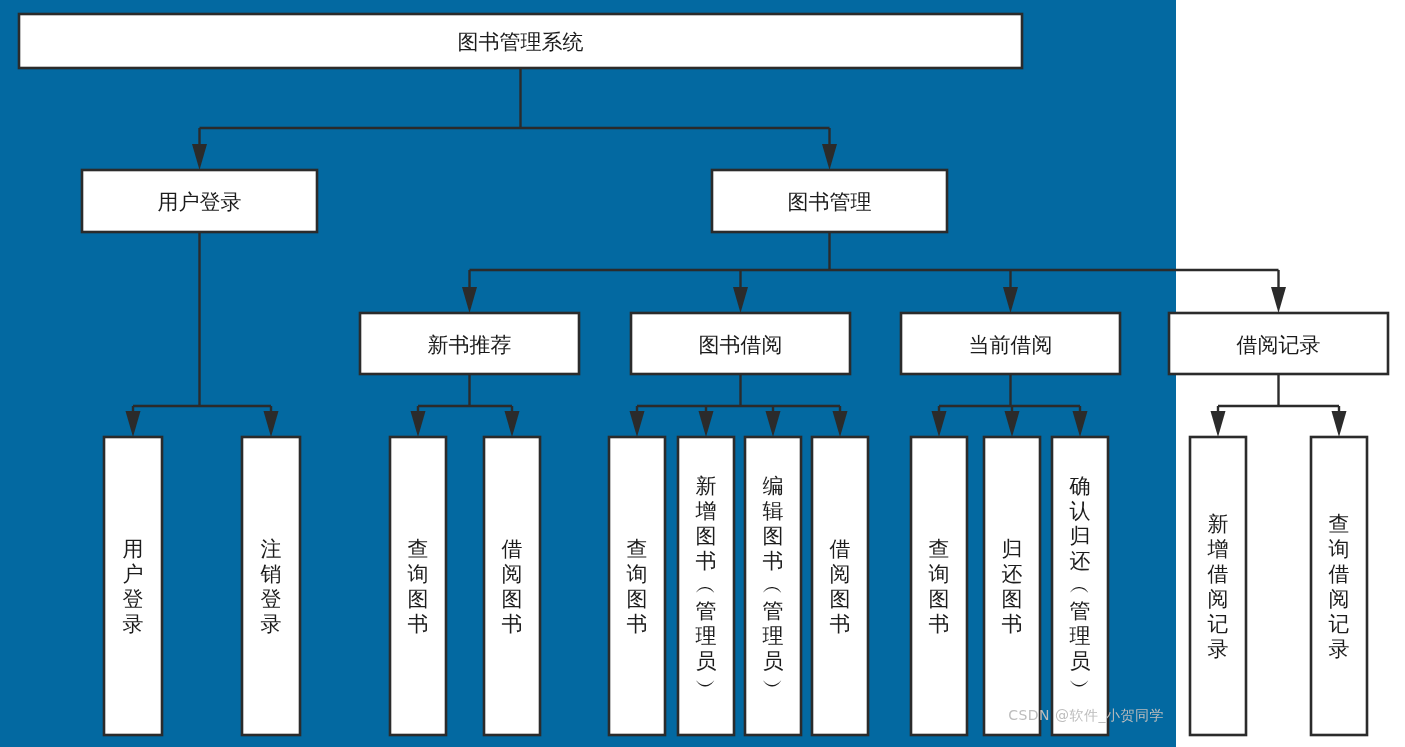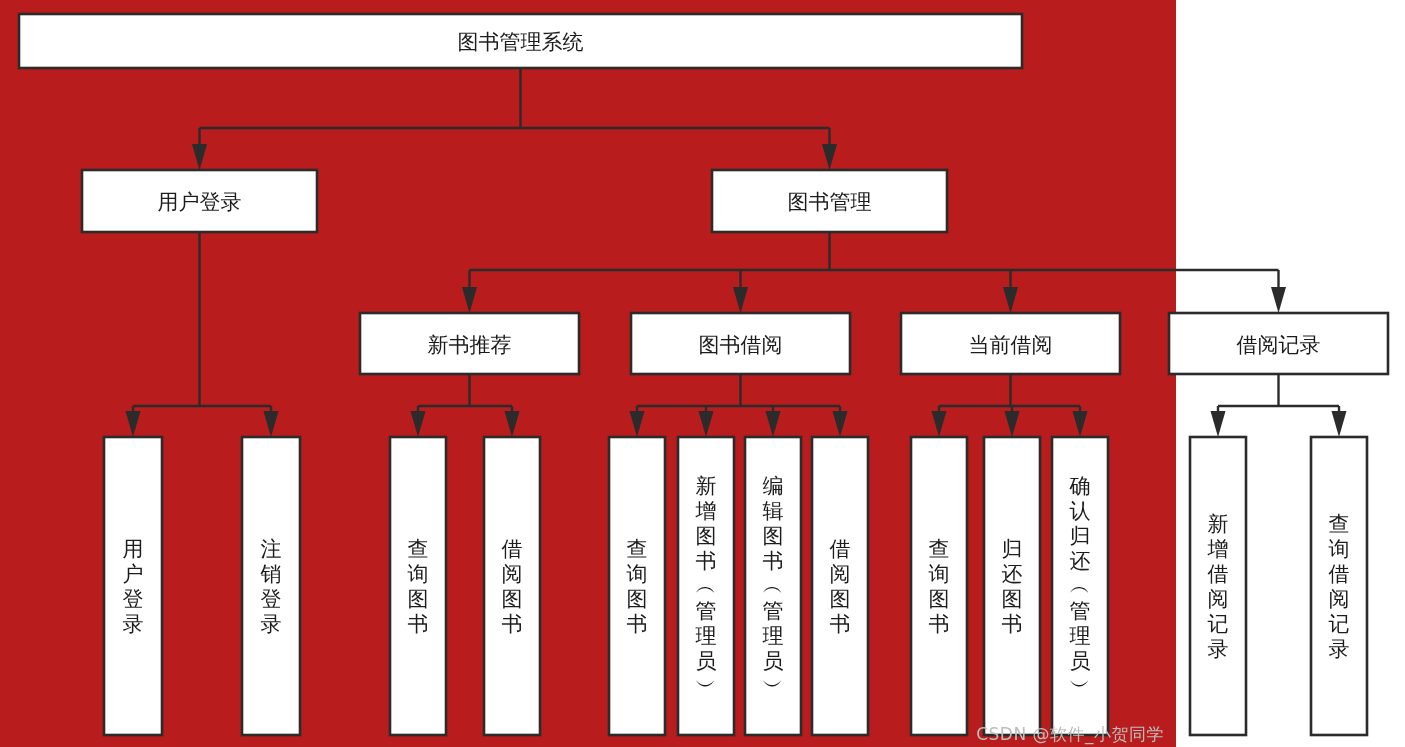--- a/index.html
+++ b/index.html
@@ -12,21 +12,21 @@
     width: 1405px;
     height: 747px;
     font-family: "Liberation Sans", "DejaVu Sans", sans-serif;
     overflow: hidden;
     position: relative;
   }
   #diagram-root {
     position: relative;
     width: 1176px;
     height: 747px;
-    background: #b91c1c;
+    background: #0369a1;
   }
   svg.diagram-canvas {
     position: absolute;
     left: 0;
     top: 0;
     width: 1405px;
     height: 747px;
     display: block;
   }
   .node-box {
@@ -53,23 +53,23 @@
   }
   .node-label-v {
     fill: #1c1c1c;
     font-family: "DejaVu Sans", "Liberation Sans", sans-serif;
     font-size: 21px;
     text-anchor: middle;
   }
   .watermark-text {
     position: absolute;
     right: 12px;
-    bottom: 1px;
+    bottom: 22px;
     font-family: "DejaVu Sans", "Liberation Sans", sans-serif;
-    font-size: 17px;
+    font-size: 14px;
     color: #bdbdbd;
     letter-spacing: 0.5px;
     white-space: nowrap;
     user-select: none;
   }
 </style>
 </head>
 <body>
 
 <div id="diagram-root">

